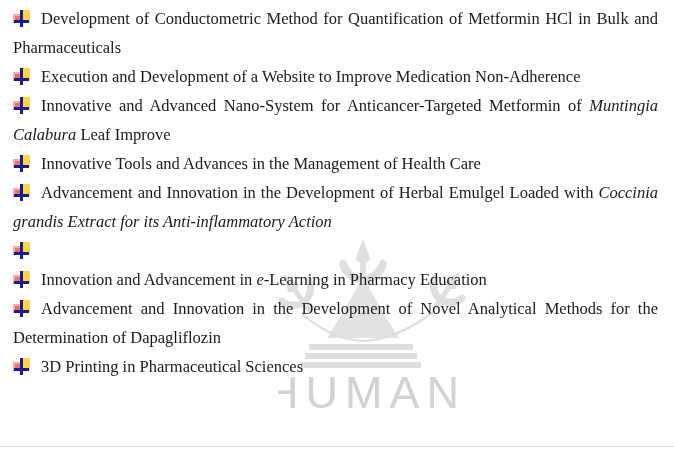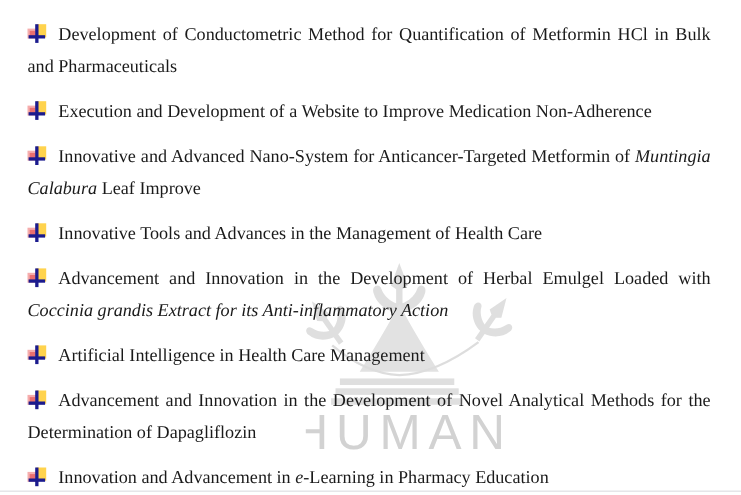--- a/index.html
+++ b/index.html
@@ -28,21 +28,21 @@
     text-align: right;
   }
 
   .content {
     position: relative; z-index: 1;
     padding: 4px 16px 0 13px;
     font-size: 16.5px; line-height: 29px;
     color: var(--text-color);
   }
   p.item {
-    margin: 12px;
+    margin: 0;
     text-align: justify;
     text-justify: inter-word;
   }
   p.item span.italic { font-style: italic; }
 
   .bullet {
     position: relative;
     display: inline-block;
     width: 17px; height: 17px;
     margin-right: 11px;
@@ -88,21 +88,21 @@
       <text x="88" y="180" text-anchor="middle" font-family="Liberation Sans, sans-serif" font-size="45" letter-spacing="7" fill="#d2d2d2">HUMAN</text>
     </svg>
   </div>
 
   <div class="content" id="list">
       <p class="item"><span class="bullet"><span class="b-yellow"></span><span class="b-pink"></span><span class="b-red"></span><span class="b-vbar"></span><span class="b-hbar"></span></span><span>Development of Conductometric Method for Quantification of Metformin HCl in Bulk and Pharmaceuticals</span></p>
       <p class="item"><span class="bullet"><span class="b-yellow"></span><span class="b-pink"></span><span class="b-red"></span><span class="b-vbar"></span><span class="b-hbar"></span></span><span>Execution and Development of a Website to Improve Medication Non-Adherence</span></p>
       <p class="item"><span class="bullet"><span class="b-yellow"></span><span class="b-pink"></span><span class="b-red"></span><span class="b-vbar"></span><span class="b-hbar"></span></span><span>Innovative and Advanced Nano-System for Anticancer-Targeted Metformin of </span><span class="italic">Muntingia Calabura</span><span> Leaf Improve</span></p>
       <p class="item"><span class="bullet"><span class="b-yellow"></span><span class="b-pink"></span><span class="b-red"></span><span class="b-vbar"></span><span class="b-hbar"></span></span><span>Innovative Tools and Advances in the Management of Health Care</span></p>
       <p class="item"><span class="bullet"><span class="b-yellow"></span><span class="b-pink"></span><span class="b-red"></span><span class="b-vbar"></span><span class="b-hbar"></span></span><span>Advancement and Innovation in the Development of Herbal Emulgel Loaded with </span><span class="italic">Coccinia grandis Extract for its Anti-inflammatory Action</span></p>
-      <p class="item"><span class="bullet"><span class="b-yellow"></span><span class="b-pink"></span><span class="b-red"></span><span class="b-vbar"></span><span class="b-hbar"></span></span><span>Artificial Intelligence in Health Care Management</span></p>
+      <p class="item"><span class="bullet"><span class="b-yellow"></span><span class="b-pink"></span><span class="b-red"></span><span class="b-vbar"></span><span class="b-hbar"></span></span></p>
+      <p class="item"><span class="bullet"><span class="b-yellow"></span><span class="b-pink"></span><span class="b-red"></span><span class="b-vbar"></span><span class="b-hbar"></span></span><span>Innovation and Advancement in </span><span class="italic">e</span><span>-Learning in Pharmacy Education</span></p>
       <p class="item"><span class="bullet"><span class="b-yellow"></span><span class="b-pink"></span><span class="b-red"></span><span class="b-vbar"></span><span class="b-hbar"></span></span><span>Advancement and Innovation in the Development of Novel Analytical Methods for the Determination of Dapagliflozin</span></p>
-      <p class="item"><span class="bullet"><span class="b-yellow"></span><span class="b-pink"></span><span class="b-red"></span><span class="b-vbar"></span><span class="b-hbar"></span></span><span>Innovation and Advancement in </span><span class="italic">e</span><span>-Learning in Pharmacy Education</span></p>
       <p class="item"><span class="bullet"><span class="b-yellow"></span><span class="b-pink"></span><span class="b-red"></span><span class="b-vbar"></span><span class="b-hbar"></span></span><span>3D Printing in Pharmaceutical Sciences</span></p>
     </div>
 
   <div class="bottom-rule"></div>
 
 </div>
 
 </body></html>

